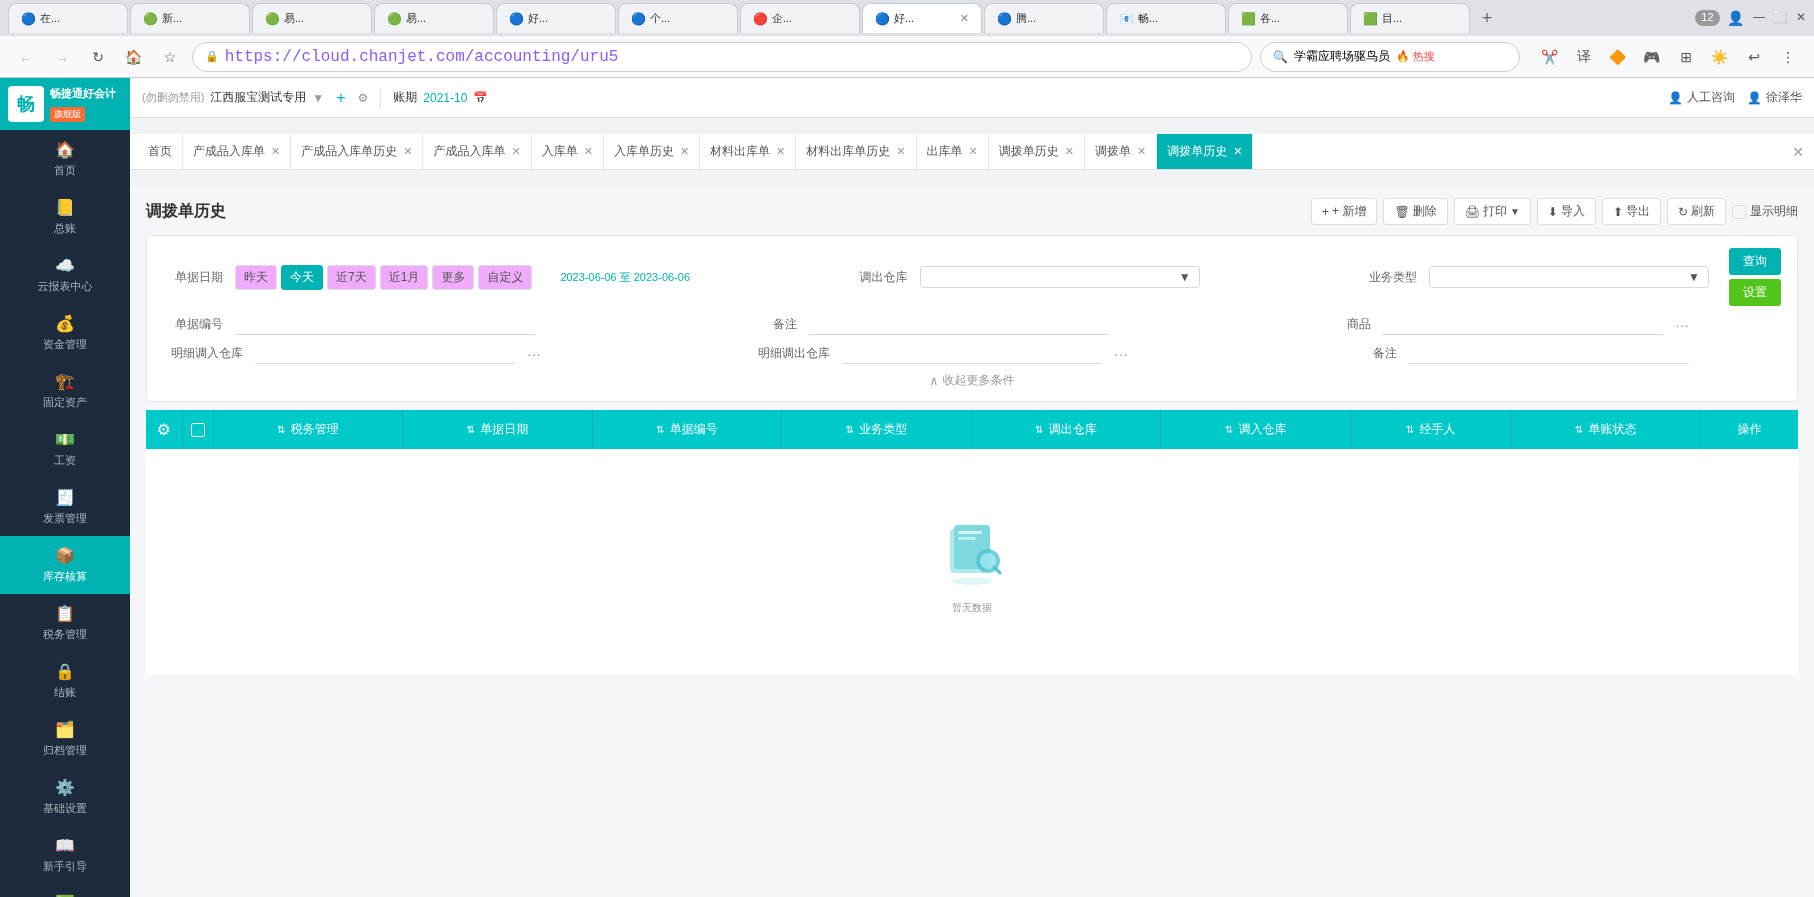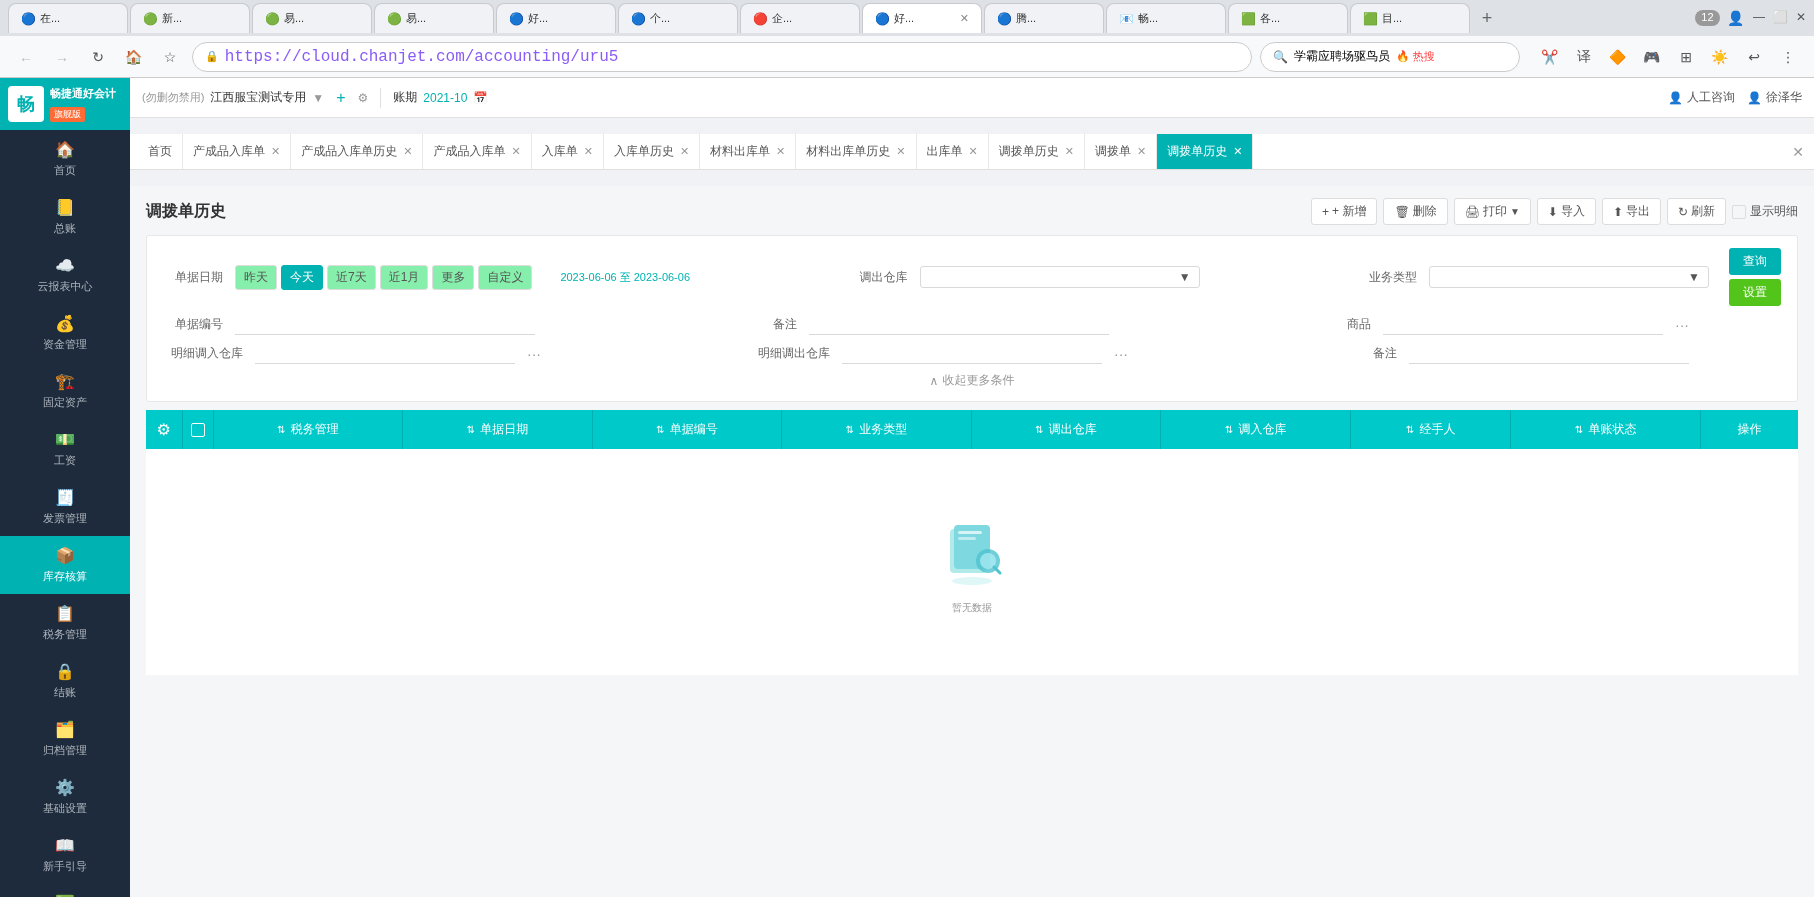--- a/index.html
+++ b/index.html
@@ -53,21 +53,21 @@
     .page-tab { display: flex; align-items: center; padding: 0 10px; height: 36px; font-size: 12px; color: #555; cursor: pointer; gap: 4px; white-space: nowrap; border-right: 1px solid #e8e8e8; flex-shrink: 0; }
     .page-tab.active { background: #00b2b2; color: #fff; }
     .page-tab.home { color: #555; }
     .page-tab .tab-x { font-size: 11px; color: #999; margin-left: 2px; }
     .page-tab.active .tab-x { color: #fff; }
     .page-tabs-close { margin-left: auto; padding: 0 10px; color: #999; cursor: pointer; font-size: 14px; }
     .filter-row { display: flex; align-items: center; gap: 12px; margin-bottom: 8px; }
     .filter-row:last-child { margin-bottom: 0; }
     .filter-label { color: #666; font-size: 12px; width: 60px; text-align: right; flex-shrink: 0; }
     .filter-date-group { display: flex; align-items: center; gap: 4px; }
-    .filter-date-btn { padding: 3px 8px; border: 1px solid #ddd; border-radius: 3px; cursor: pointer; font-size: 12px; color: #555; background: #86efac; }
+    .filter-date-btn { padding: 3px 8px; border: 1px solid #ddd; border-radius: 3px; cursor: pointer; font-size: 12px; color: #555; background: #f0abfc; }
     .filter-date-btn.active { background: #00b2b2; color: #fff; border-color: #00b2b2; }
     .filter-input { border: none; border-bottom: 1px solid #d9d9d9; outline: none; padding: 3px 6px; font-size: 12px; color: #333; width: 200px; }
     .filter-select { display: flex; align-items: center; border: 1px solid #d9d9d9; border-radius: 3px; padding: 3px 8px; cursor: pointer; font-size: 12px; color: #555; background: #fff; min-width: 200px; justify-content: space-between; gap: 8px; }
     .filter-ellipsis { color: #999; font-size: 14px; cursor: pointer; }
     .collapse-btn { display: flex; align-items: center; gap: 4px; color: #999; font-size: 12px; cursor: pointer; justify-content: center; margin-top: 6px; }
     .query-btn { background: #00b2b2; color: #fff; border: none; padding: 5px 14px; border-radius: 3px; cursor: pointer; font-size: 12px; }
     .setting-btn { background: #52c41a; color: #fff; border: none; padding: 5px 14px; border-radius: 3px; cursor: pointer; font-size: 12px; }
 
     
     .data-table { width: 100%; border-collapse: collapse; background: #fff; }

